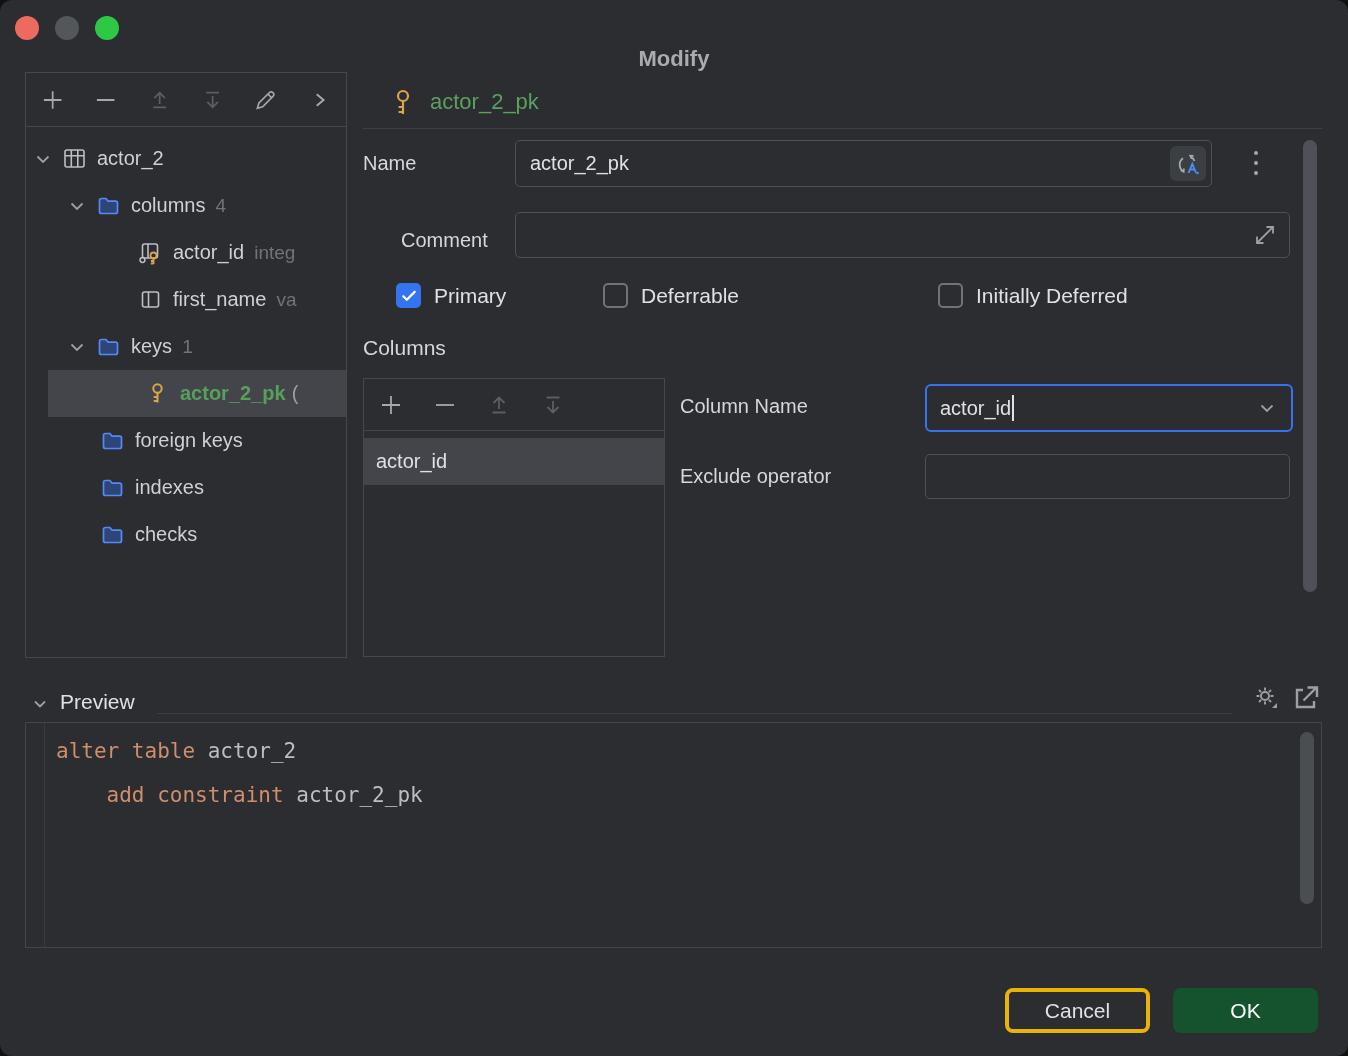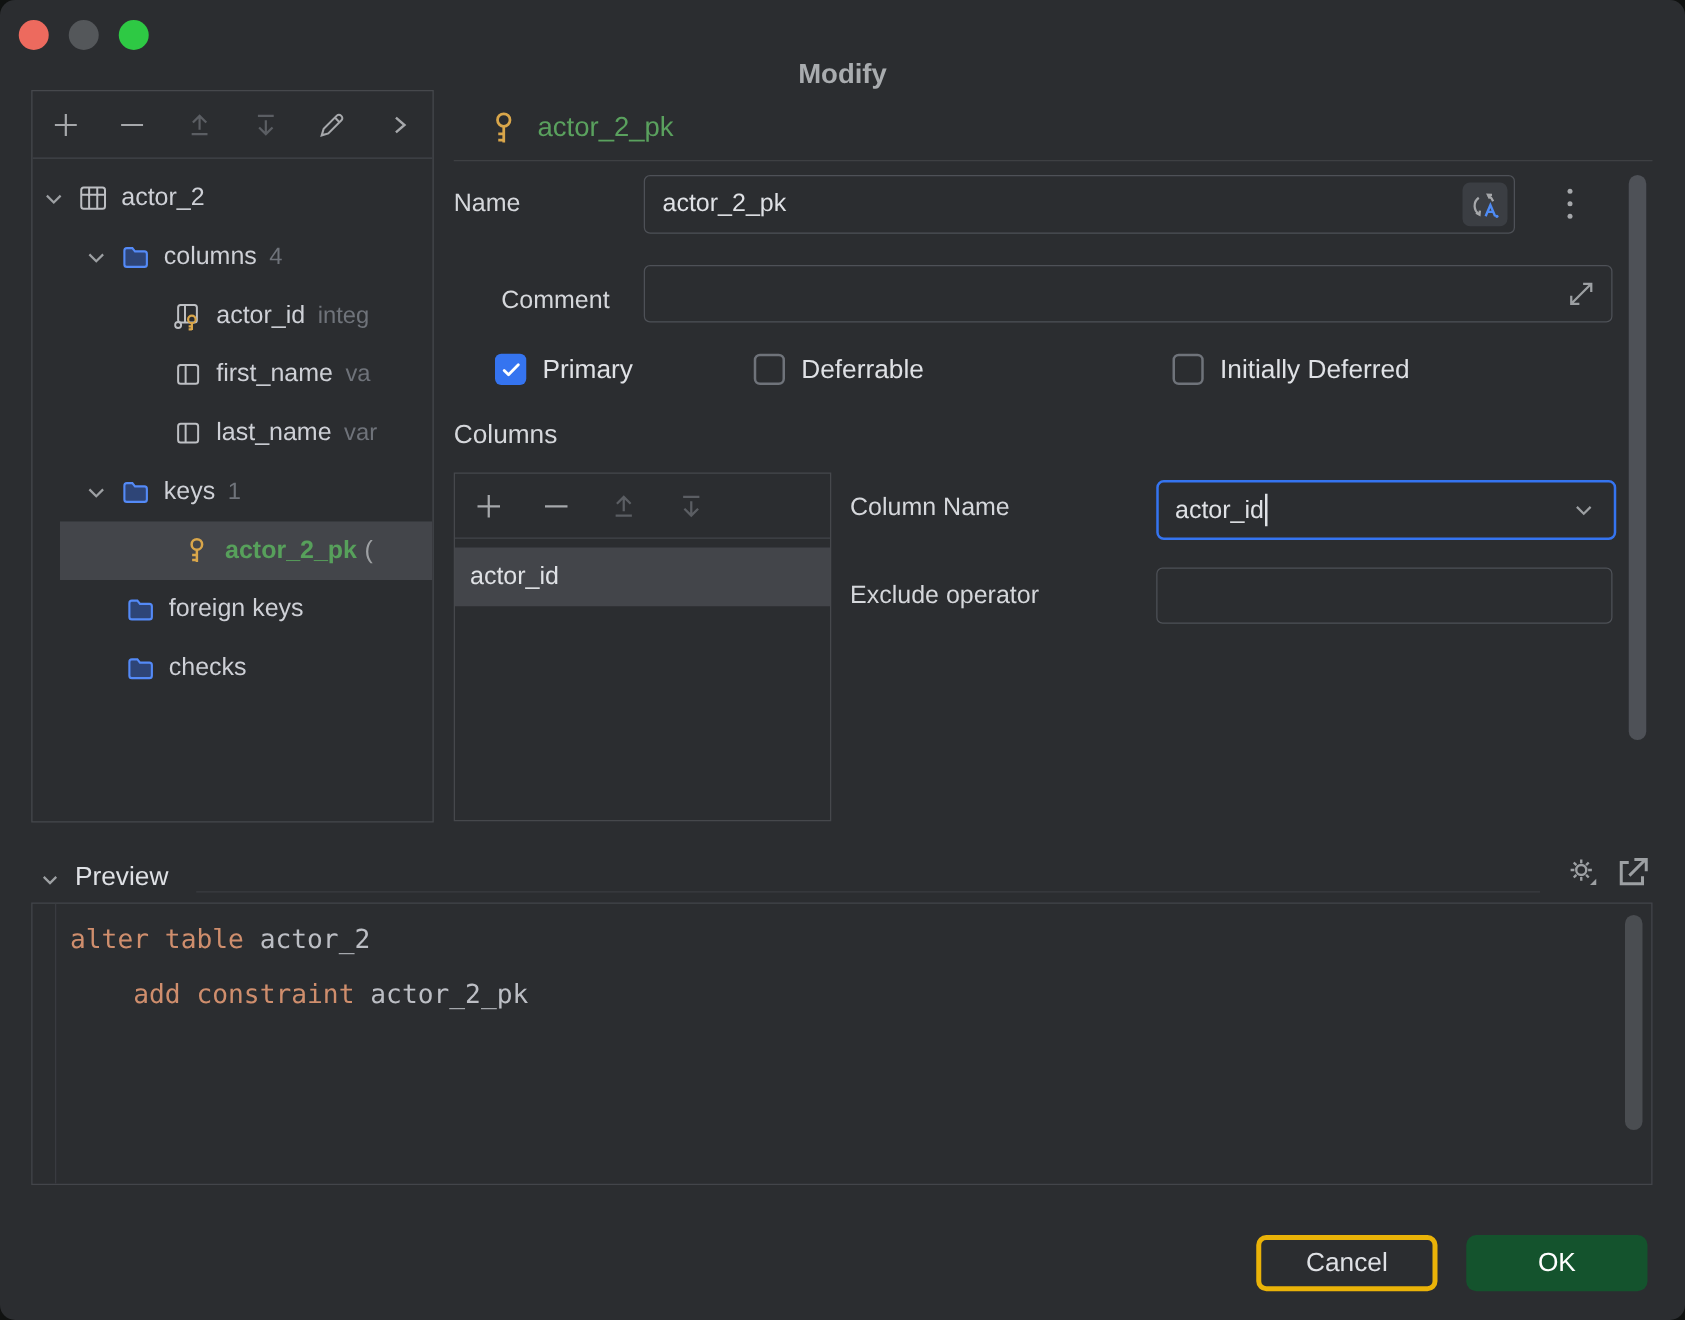--- a/index.html
+++ b/index.html
@@ -187,28 +187,20 @@
 
       <div class="trow" style="padding-left:112px">
         <svg class="nicon" viewBox="0 0 25 25" fill="none" stroke="#bdbfc3" stroke-width="1.6">
             <rect x="4.5" y="5" width="16" height="15" rx="2"></rect>
             <path d="M10.5 5v15"></path>
           </svg>
         <span>first_name</span>
         <span class="tmeta">va</span>
       </div>
 
-      <div class="trow" style="padding-left:112px">
-        <svg class="nicon" viewBox="0 0 25 25" fill="none" stroke="#bdbfc3" stroke-width="1.6">
-            <rect x="4.5" y="5" width="16" height="15" rx="2"></rect>
-            <path d="M10.5 5v15"></path>
-          </svg>
-        <span>last_name</span>
-        <span class="tmeta">var</span>
-      </div>
 
 
       <div class="trow" style="padding-left:40px">
         <svg class="chev" viewBox="0 0 22 22" fill="none" stroke="#9da0a3" stroke-width="1.8">
             <path d="M5.5 8.5 11 14l5.5-5.5"></path>
           </svg>
         <svg class="nicon" viewBox="0 0 25 25">
             <path d="M3.5 7.5a2 2 0 0 1 2-2h4.4l2.1 2.6h7.5a2 2 0 0 1 2 2v8.4a2 2 0 0 1-2 2h-14a2 2 0 0 1-2-2V7.5z" fill="#2e4577" stroke="#548af7" stroke-width="1.7"></path>
           </svg>
         <span>keys</span>
@@ -226,20 +218,26 @@
         </div>
       </div>
 
       <div class="trow" style="padding-left:74px">
         <svg class="nicon" viewBox="0 0 25 25">
             <path d="M3.5 7.5a2 2 0 0 1 2-2h4.4l2.1 2.6h7.5a2 2 0 0 1 2 2v8.4a2 2 0 0 1-2 2h-14a2 2 0 0 1-2-2V7.5z" fill="#2e4577" stroke="#548af7" stroke-width="1.7"></path>
           </svg>
         <span>foreign keys</span>
       </div>
 
+      <div class="trow" style="padding-left:74px">
+        <svg class="nicon" viewBox="0 0 25 25">
+            <path d="M3.5 7.5a2 2 0 0 1 2-2h4.4l2.1 2.6h7.5a2 2 0 0 1 2 2v8.4a2 2 0 0 1-2 2h-14a2 2 0 0 1-2-2V7.5z" fill="#2e4577" stroke="#548af7" stroke-width="1.7"></path>
+          </svg>
+        <span>indexes</span>
+      </div>
 
       <div class="trow" style="padding-left:74px">
         <svg class="nicon" viewBox="0 0 25 25">
             <path d="M3.5 7.5a2 2 0 0 1 2-2h4.4l2.1 2.6h7.5a2 2 0 0 1 2 2v8.4a2 2 0 0 1-2 2h-14a2 2 0 0 1-2-2V7.5z" fill="#2e4577" stroke="#548af7" stroke-width="1.7"></path>
           </svg>
         <span>checks</span>
       </div>
 
     </div>
   </div>

